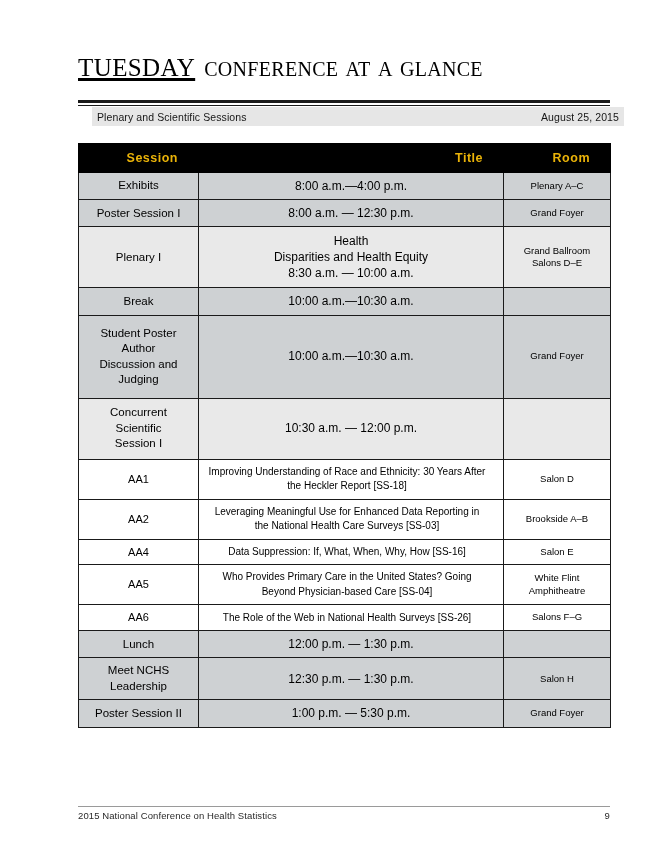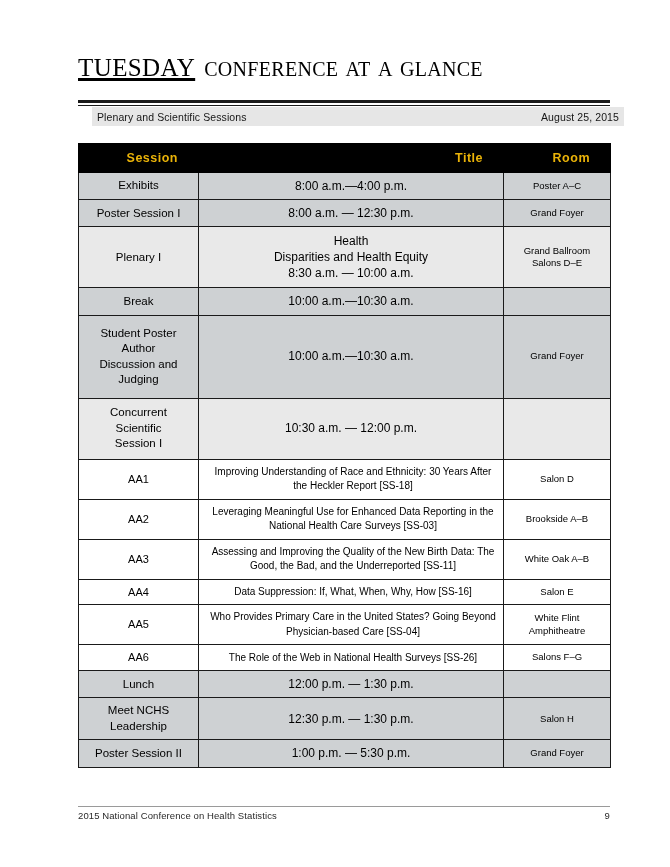--- a/index.html
+++ b/index.html
@@ -101,21 +101,21 @@
     border-collapse: collapse;
     table-layout: fixed;
   }
   .schedule col.c-session { width: 120px; }
   .schedule col.c-title   { width: 305px; }
   .schedule col.c-room    { width: 107px; }
 
   .schedule th,
   .schedule td {
     border: 1.4px solid #1a1a1a;
-    padding: 5px 4px;
+    padding: 5px 16px;
     vertical-align: middle;
   }
   .schedule thead th {
     background: #000000;
     color: #eab308;
     font-size: 12.5px;
     font-weight: bold;
     letter-spacing: 0.5px;
     text-align: right;
     padding: 7px 20px;
@@ -206,21 +206,21 @@
       <tr>
         <th>Session</th>
         <th>Title</th>
         <th>Room</th>
       </tr>
     </thead>
     <tbody id="schedule-body">
         <tr class="row-dark">
           <td class="session">Exhibits</td>
           <td class="title">8:00 a.m.—4:00 p.m.</td>
-          <td class="room">Poster A–C</td>
+          <td class="room">Plenary A–C</td>
         </tr>
         <tr class="row-dark">
           <td class="session">Poster Session I</td>
           <td class="title">8:00 a.m. — 12:30 p.m.</td>
           <td class="room">Grand Foyer</td>
         </tr>
         <tr class="row-light tall-1">
           <td class="session">Plenary I</td>
           <td class="title">Health<br>Disparities and Health Equity<br>8:30 a.m. — 10:00 a.m.</td>
           <td class="room">Grand Ballroom<br>Salons D–E</td>
@@ -242,25 +242,20 @@
         </tr>
         <tr class="row-white">
           <td class="session">AA1</td>
           <td class="title">Improving Understanding of Race and Ethnicity: 30 Years After the Heckler Report [SS-18]</td>
           <td class="room">Salon D</td>
         </tr>
         <tr class="row-white">
           <td class="session">AA2</td>
           <td class="title">Leveraging Meaningful Use for Enhanced Data Reporting in the National Health Care Surveys [SS-03]</td>
           <td class="room">Brookside A–B</td>
-        </tr>
-        <tr class="row-white">
-          <td class="session">AA3</td>
-          <td class="title">Assessing and Improving the Quality of the New Birth Data: The Good, the Bad, and the Underreported [SS-11]</td>
-          <td class="room">White Oak A–B</td>
         </tr>
         <tr class="row-white">
           <td class="session">AA4</td>
           <td class="title">Data Suppression: If, What, When, Why, How [SS-16]</td>
           <td class="room">Salon E</td>
         </tr>
         <tr class="row-white">
           <td class="session">AA5</td>
           <td class="title">Who Provides Primary Care in the United States? Going Beyond Physician-based Care [SS-04]</td>
           <td class="room">White Flint<br>Amphitheatre</td>

